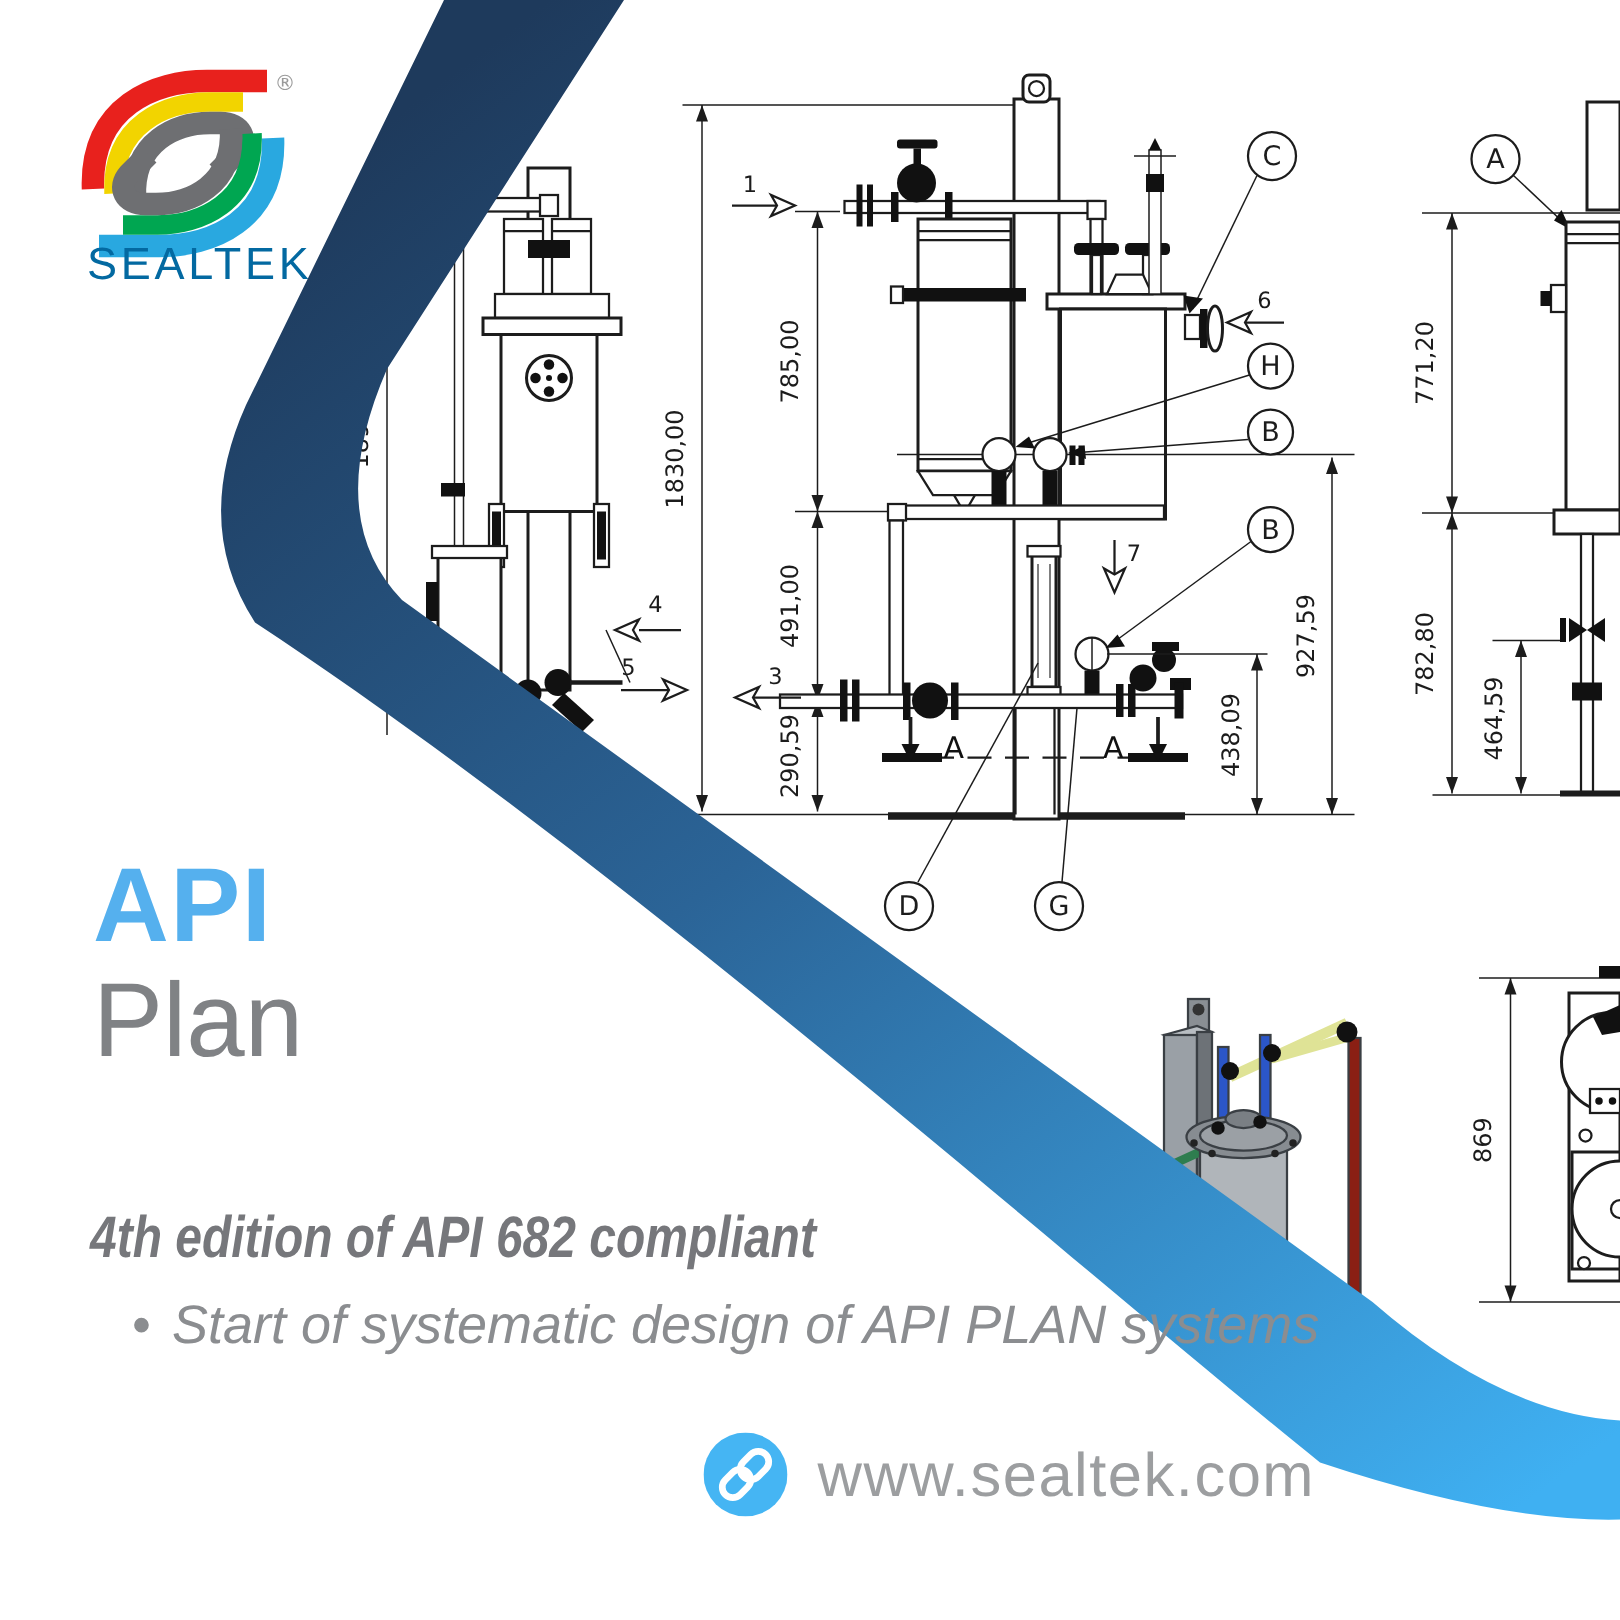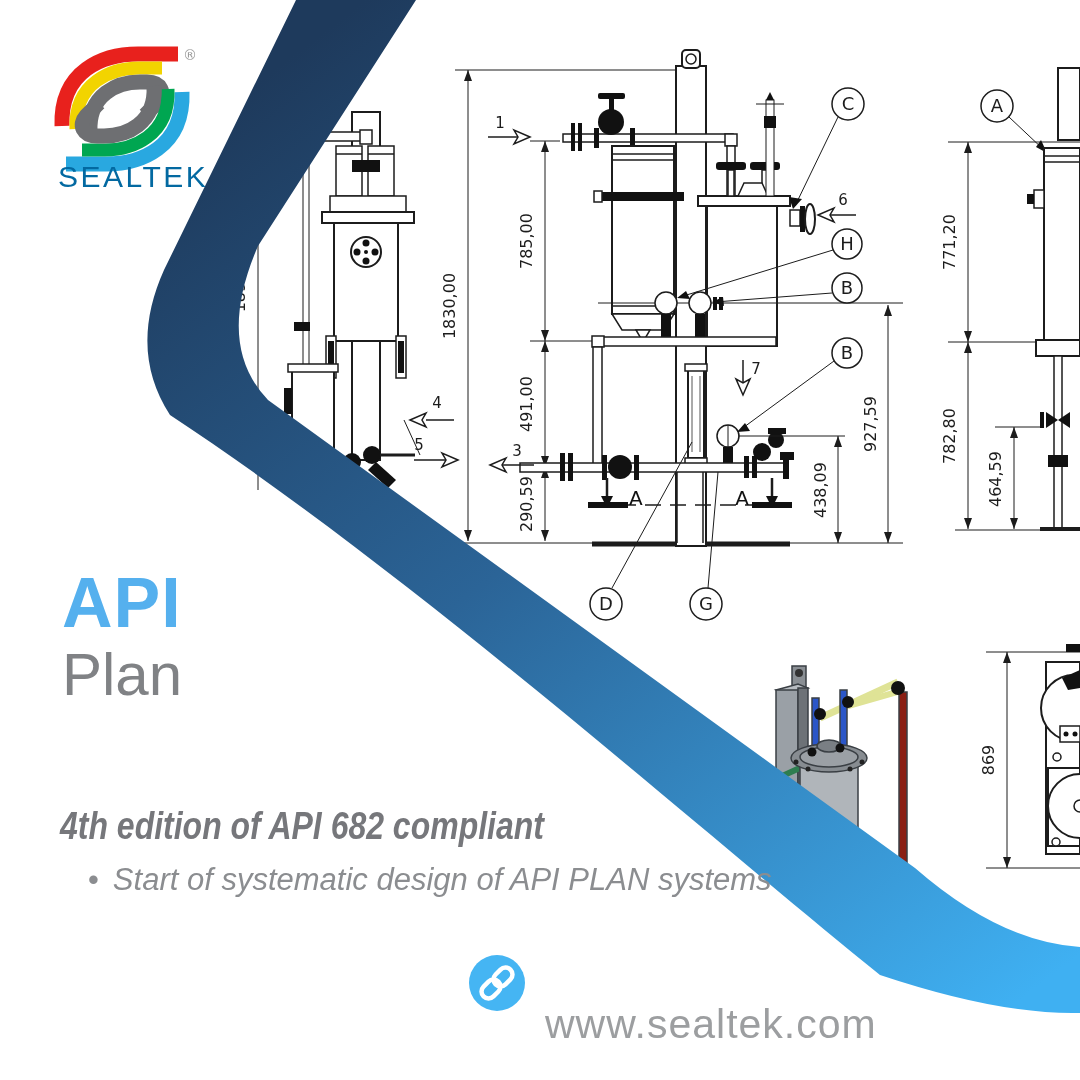--- a/index.html
+++ b/index.html
@@ -6,31 +6,31 @@
   .canvas{position:relative;width:1080px;height:1080px;background:#ffffff;overflow:hidden;
           font-family:"Liberation Sans",sans-serif;}
   .layer{position:absolute;left:0;top:0;}
   
   .logo{position:absolute;left:52px;top:30px;width:170px;height:175px;}
   .logo-text{position:absolute;left:6px;top:130px;font-size:30px;letter-spacing:2.5px;
              color:#0369a1;font-weight:400;}
   
   .hl{position:absolute;left:62px;white-space:nowrap;}
   .hl-api{top:563px;font-size:70px;font-weight:700;color:#55b0ee;letter-spacing:1px;}
-  .hl-plan{top:640px;font-size:60px;font-weight:400;color:#808285;}
+  .hl-plan{top:640px;font-size:70px;font-weight:400;color:#808285;}
   .hl-systems{top:712px;font-size:86px;font-weight:400;color:#808285;}
   .sub{position:absolute;left:60px;top:804px;font-size:39px;font-weight:700;font-style:italic;
        color:#76777b;transform:scaleX(.82);transform-origin:left top;white-space:nowrap;letter-spacing:0;}
-  .bullet-row{position:absolute;left:88px;top:862px;font-size:31px;font-style:italic;
+  .bullet-row{position:absolute;left:88px;top:862px;font-size:36px;font-style:italic;
               color:#8b8d90;white-space:nowrap;}
   .bullet-row .marker{margin-right:14px;font-style:normal;}
   
   .footer-icon{position:absolute;left:469px;top:955px;width:56px;height:56px;}
   .footer-url{position:absolute;left:545px;top:960px;font-size:41px;color:#9c9ea0;
-              letter-spacing:1px;font-weight:400;margin-top:41px;}
+              letter-spacing:1px;font-weight:400;}
   svg text{font-family:"DejaVu Sans",sans-serif;}
   .dim{font-size:16px;fill:#1c1c1c;}
   .callout{font-size:18px;fill:#1c1c1c;}
   .flowlab{font-size:15px;fill:#1c1c1c;}
   .seclab{font-size:20px;fill:#111;}
 </style>
 </head>
 <body>
 
 <div class="canvas">

